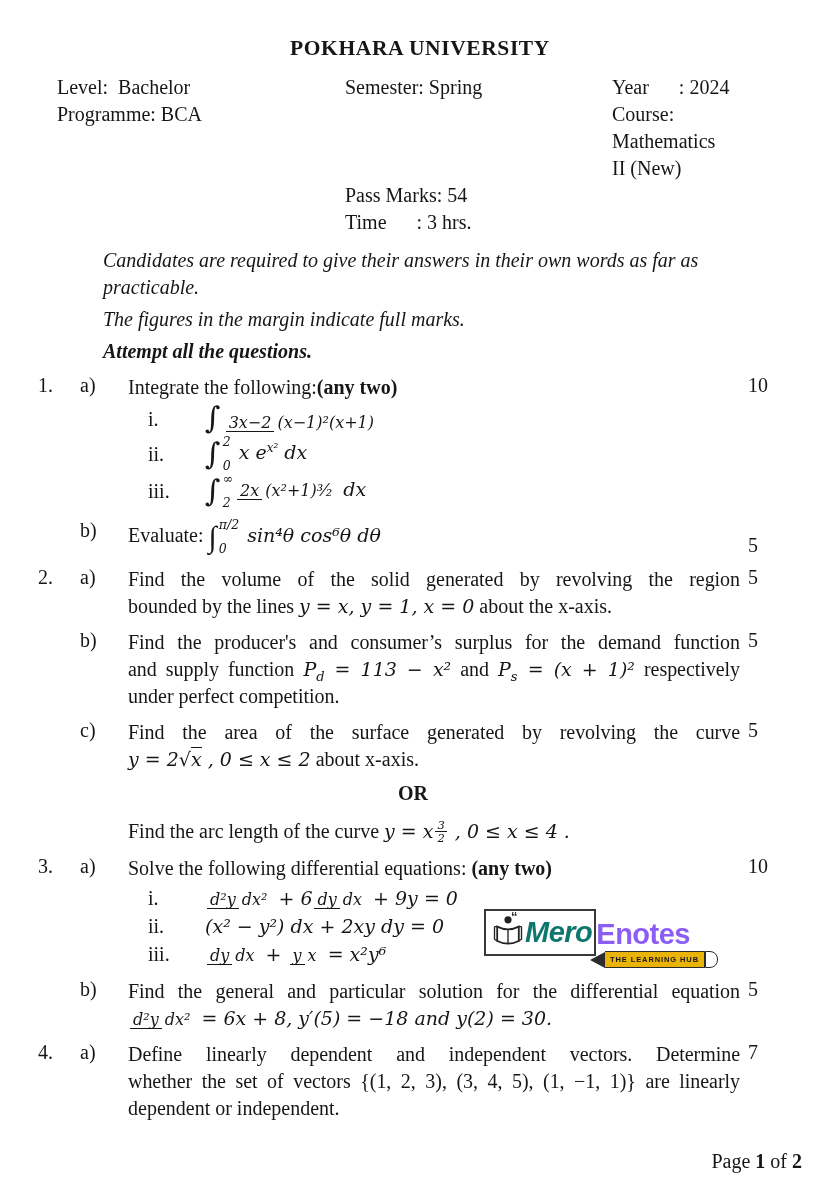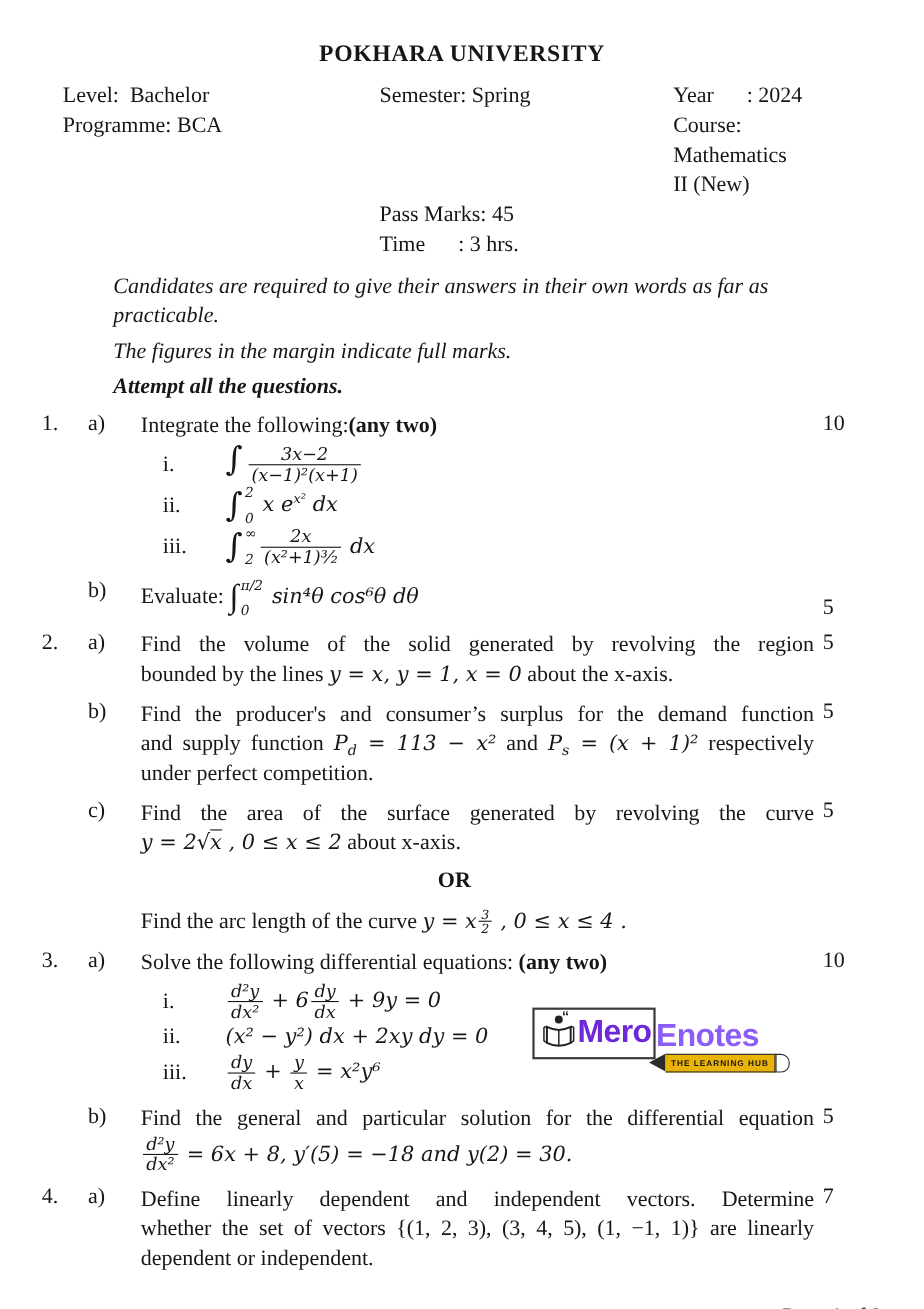--- a/index.html
+++ b/index.html
@@ -21,21 +21,21 @@
   .qbody { width:612px; flex:none; line-height:27px; }
   .qmarks { flex:none; margin-left:8px; width:36px; }
   .qmarks.low { padding-top:15px; }
   .jline { white-space:nowrap; text-align:justify; text-align-last:justify; letter-spacing:-0.05px; }
   sub, sup { line-height:0; }
   .sublist { margin-top:3px; }
   .subrow { display:flex; align-items:center; margin:1px 0; }
   .sublabel { width:57px; margin-left:20px; flex:none; }
   .math { font-family:"DejaVu Serif", serif; font-style:italic; font-size:19px; }
   .plain { font-style:normal; }
-  .frac { display:inline-flex; flex-direction:column; text-align:center; vertical-align:middle; font-size:16px; line-height:1.12; margin:0 2px; }
+  .frac { display:inline-flex; flex-direction:row; text-align:center; vertical-align:middle; font-size:16px; line-height:1.12; margin:0 2px; }
   .fn { border-bottom:1.4px solid #161616; padding:0 3px; }
   .fd { padding:0 3px; }
   .intg { display:inline-flex; align-items:center; margin-right:2px; vertical-align:middle; }
   .isym, .isym-solo { font-size:30px; line-height:.95; font-style:normal; }
   .isym-solo { margin-right:3px; }
   .ilim { display:inline-flex; flex-direction:column; justify-content:space-between; height:36px; font-size:12.5px; margin-left:2px; line-height:1; }
   .exp { font-size:12px; line-height:0; }
   sub.vsub { font-size:13px; }
   .supfrac { display:inline-flex; flex-direction:column; font-size:11.5px; line-height:1.08; text-align:center; vertical-align:9px; font-family:"DejaVu Serif",serif; font-style:italic; margin:0 2px; }
   .sfn { border-bottom:1px solid #161616; padding:0 2px; }
@@ -65,21 +65,21 @@
   <div class="title">POKHARA UNIVERSITY</div>
 
   <div class="hdr">
     <span class="pre">Level:  Bachelor</span>
     <span>Semester: Spring</span>
     <span class="pre">Year      : 2024</span>
     <span>Programme: BCA</span>
     <span></span>
     <span>Course: Mathematics II (New)</span>
     <span></span>
-    <span>Pass Marks: 45</span>
+    <span>Pass Marks: 54</span>
     <span></span>
     <span></span>
     <span class="pre">Time      : 3 hrs.</span>
   </div>
 
   <div class="instr">
     <div class="l1">Candidates are required to give their answers in their own words as far as practicable.</div>
     <div class="l2">The figures in the margin indicate full marks.</div>
     <div class="l3">Attempt all the questions.</div>
   </div>
@@ -218,21 +218,21 @@
 
         <div class="logo">
           <div class="logo-box">
             <span class="logo-quote">“</span>
             <svg class="reader" viewBox="0 0 36 40">
               <circle cx="18" cy="6.5" r="4" fill="#222"></circle>
               <path d="M6 14 Q18 20 30 14 L30 30 Q18 36 6 30 Z" fill="#fff" stroke="#222" stroke-width="2"></path>
               <path d="M18 17 L18 33" stroke="#222" stroke-width="1.5" fill="none"></path>
               <path d="M3 14 L6 14 M33 14 L30 14 M3 14 L3 28 L6 30 M33 14 L33 28 L30 30" stroke="#222" stroke-width="1.5" fill="none"></path>
             </svg>
-            <span class="logo-mero" style="color: #6d28d9;">Mero</span>
+            <span class="logo-mero" style="color: #0f766e; font-style: italic;">Mero</span>
           </div><span class="logo-enotes">Enotes</span>
           <div class="pencil">
             <span class="pencil-tip"></span>
             <span class="pencil-body">THE LEARNING HUB</span>
             <span class="pencil-eraser"></span>
           </div>
         </div>
       </div>
     </div>
     <div class="qmarks">10</div>

